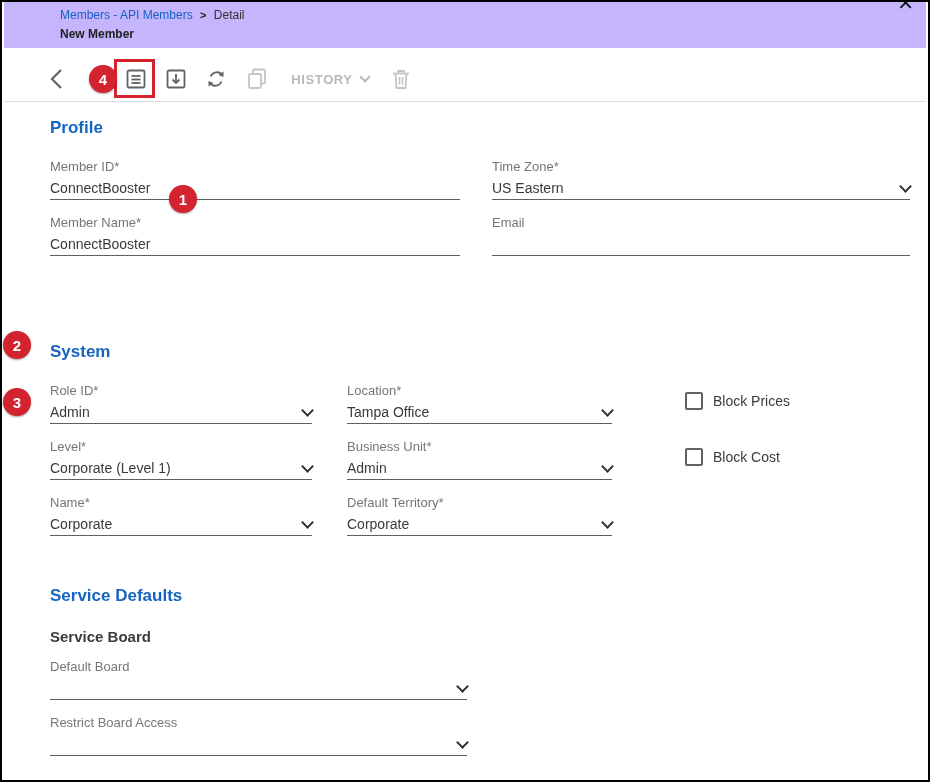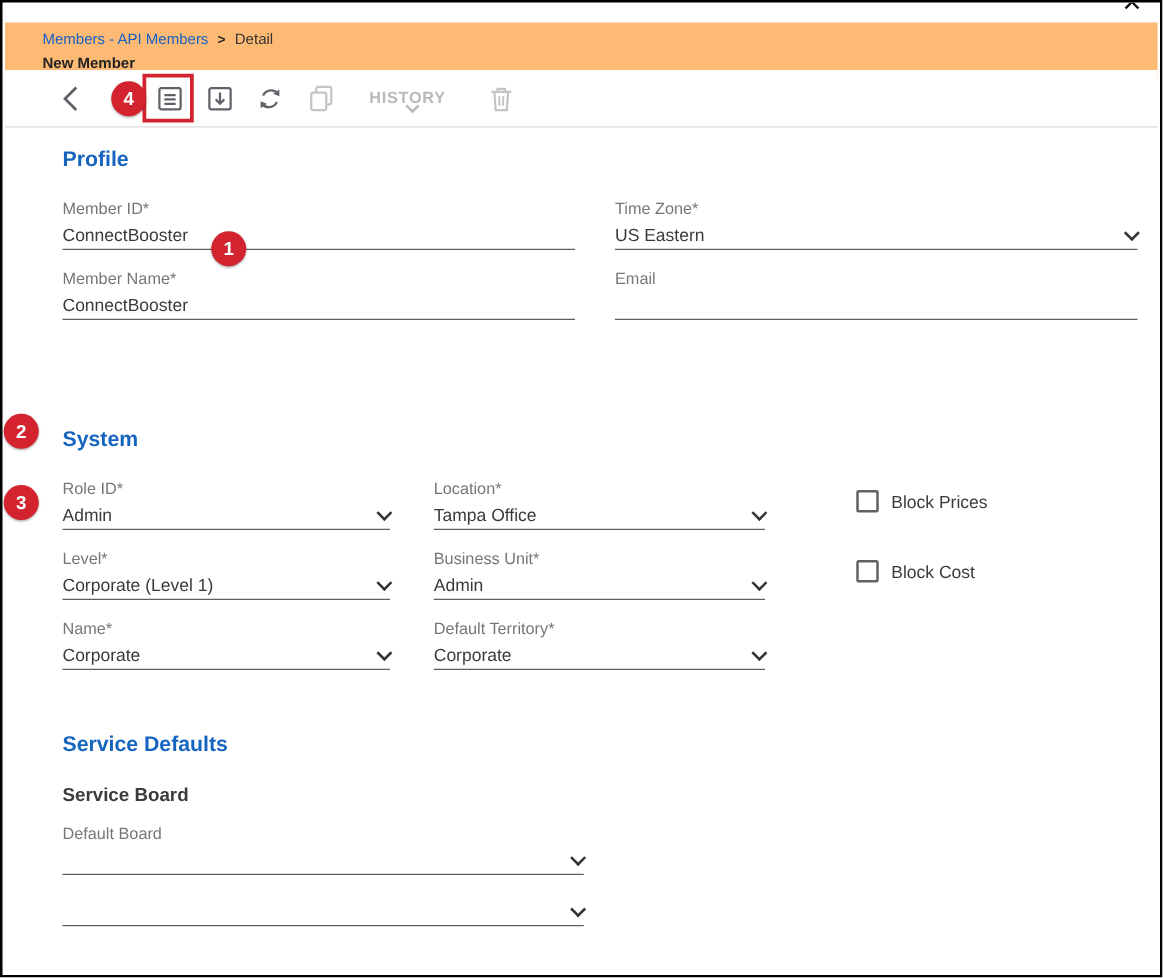--- a/index.html
+++ b/index.html
@@ -9,34 +9,34 @@
     position:relative; width:930px; height:782px;
     background:#fff; border:2px solid #000; overflow:hidden;
   }
   
   .close-x {
     position:absolute; top:-9px; right:14px; font-size:20px; color:#111;
     line-height:1; cursor:pointer; z-index:5;
   }
   
   .header {
-    position:absolute; left:2px; right:2px; top:16px; height:46px;
-    background:#fdba74; padding:6px 0 0 30px;
+    position:absolute; left:2px; right:2px; top:0; height:46px;
+    background:#c4b5fd; padding:6px 0 0 56px;
   }
   .breadcrumb { font-size:12px; color:#333; }
   .breadcrumb a { color:#1760c4; text-decoration:none; cursor:pointer; }
   .breadcrumb .sep { color:#222; font-weight:bold; margin:0 4px; font-size:11px; }
   .subtitle { font-size:12px; font-weight:bold; color:#222; margin-top:5px; }
   
   .toolbar {
     position:absolute; left:2px; right:2px; top:54px; height:46px; background:#fff;
     border-bottom:1px solid #dcdcdc;
   }
   .tbtn { position:absolute; top:0; height:46px; display:flex; align-items:center; justify-content:center; cursor:pointer; }
-  .tbtn.disabled { cursor:default;flex-direction:column; }
+  .tbtn.disabled { cursor:default; }
   .history-label { font-size:13px; font-weight:bold; letter-spacing:.6px; color:#b9b9b9; margin-right:8px; }
   .chev-sm {
     width:8px; height:8px; border-right:2px solid #b9b9b9; border-bottom:2px solid #b9b9b9;
     transform:rotate(45deg); margin-top:-4px;
   }
   
   .hl-box {
     position:absolute; left:112px; top:57px; width:41px; height:39px;
     border:3px solid #d2232e; z-index:4;
   }
@@ -242,19 +242,20 @@
 
   <div class="field" style="left:48px; top:657px; width:417px;">
     <div class="flabel">Default Board</div>
     <div class="fline">
       <span class="fvalue"></span>
       <span class="chev"></span>
     </div>
   </div>
 
   <div class="field" style="left:48px; top:713px; width:417px;">
+    <div class="flabel">Restrict Board Access</div>
     <div class="fline">
       <span class="fvalue"></span>
       <span class="chev"></span>
     </div>
   </div>
 
 </div>
 
 </body></html>

